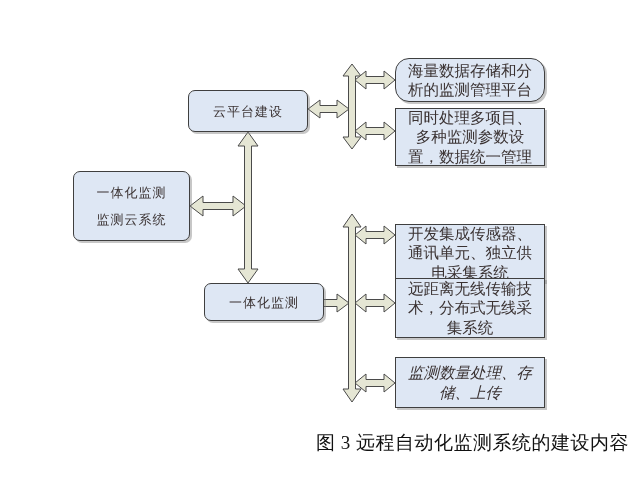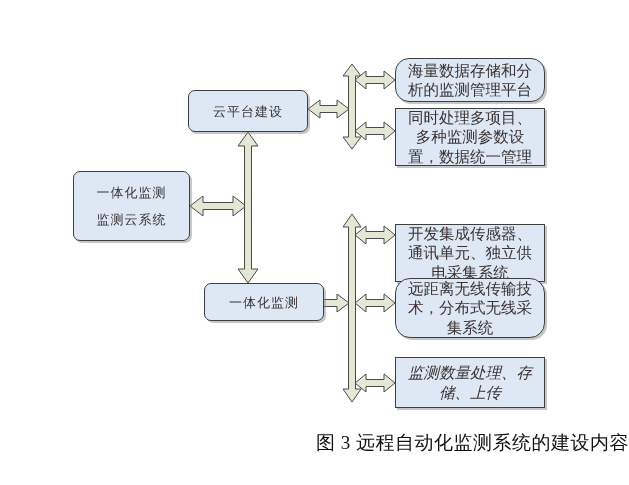--- a/index.html
+++ b/index.html
@@ -26,21 +26,21 @@
   .node-lg{font-size:13px;line-height:27px;letter-spacing:1px;border-radius:7px;}
   .node-sm{font-size:15.5px;line-height:19.5px;}
   
   .root-box      {left:73px; top:171px;width:117px;height:70px;}
   .cloud-box     {left:188px;top:90px; width:120px;height:42px;}
   .integrated-box{left:204px;top:283px;width:120px;height:38px;}
   .r-box{left:395px;width:150px;}
   .r1{top:58px; height:44px;border-radius:14px;}
   .r2{top:108px;height:58px;}
   .r3{top:184px;height:58px;margin-top:40px;}
-  .r4{top:278px;height:60px;border-radius:15px;}
+  .r4{top:278px;height:60px;}
   .r5{top:357px;height:51px;font-style:italic;}
   .arrow-layer{
     position:absolute;left:0;top:0;width:629px;height:485px;
     pointer-events:none;
   }
   .arrow-layer polygon{
     fill:#e5e6d4;
     stroke:#4a4a4a;
     stroke-width:1;
     stroke-linejoin:miter;

